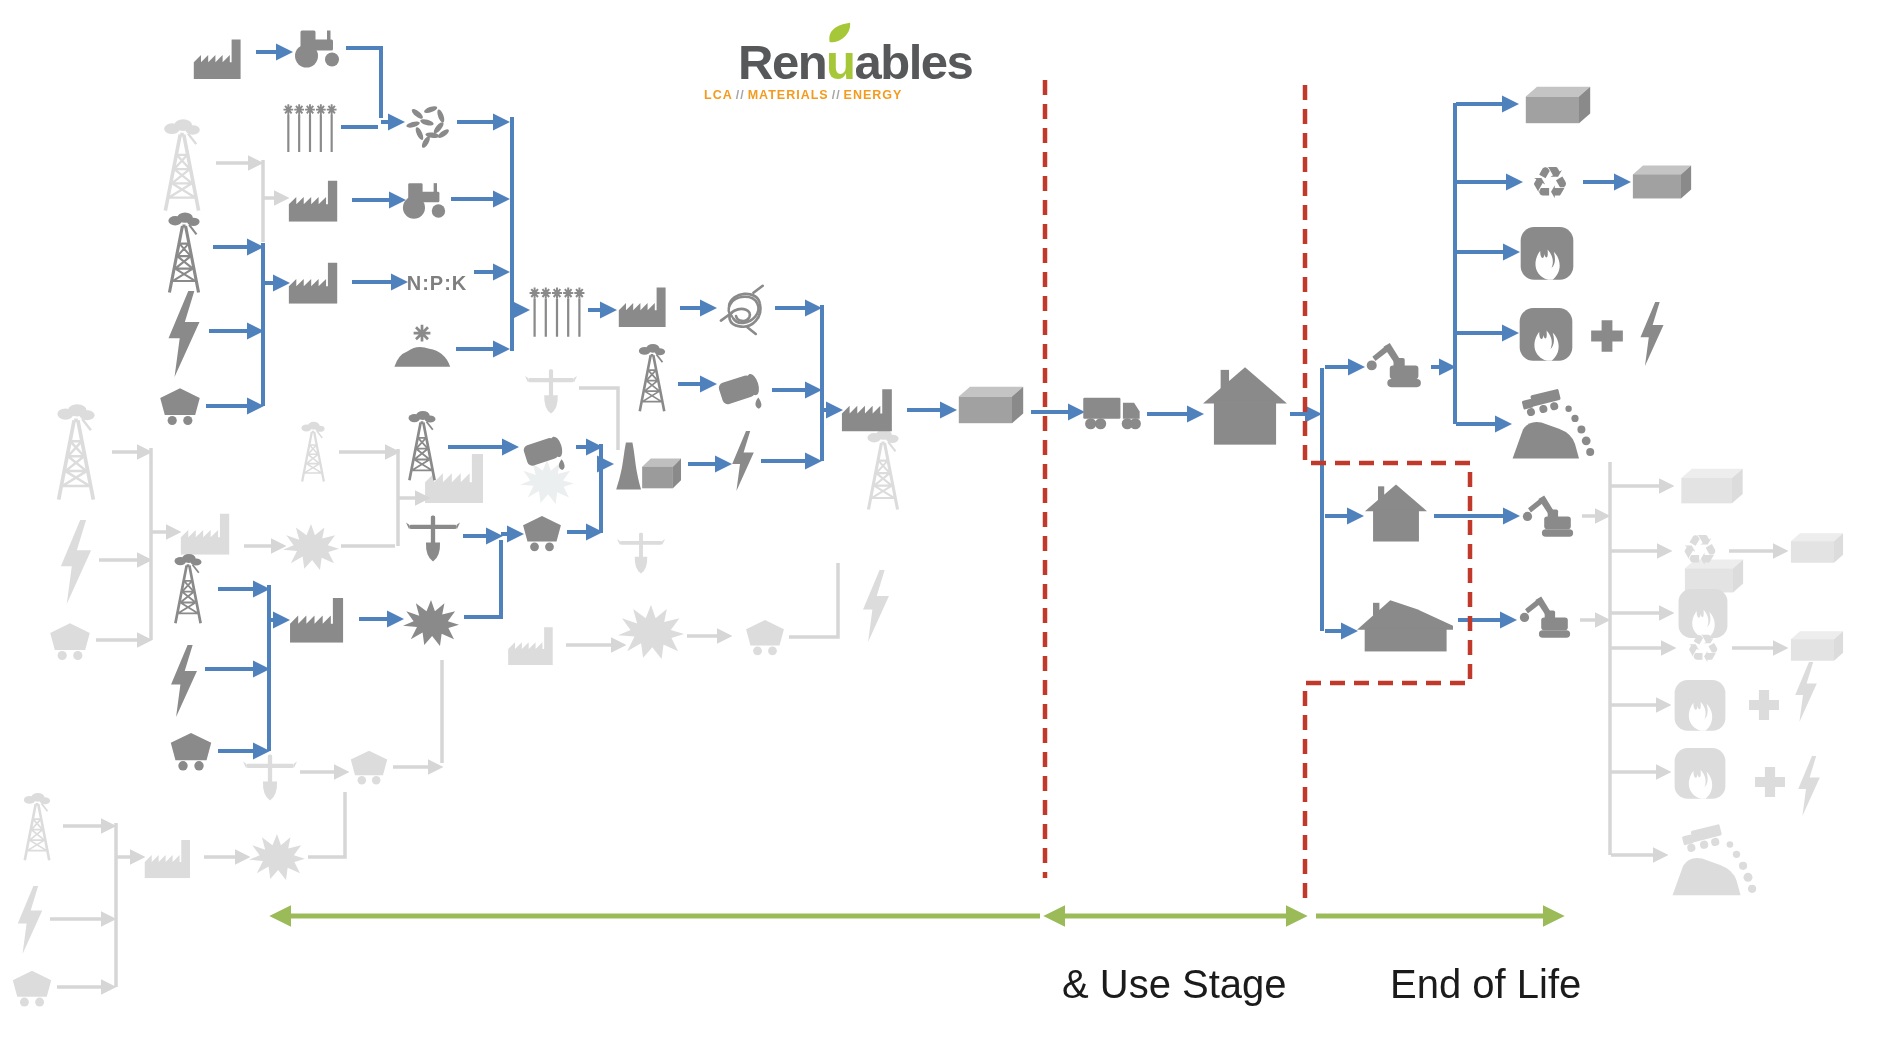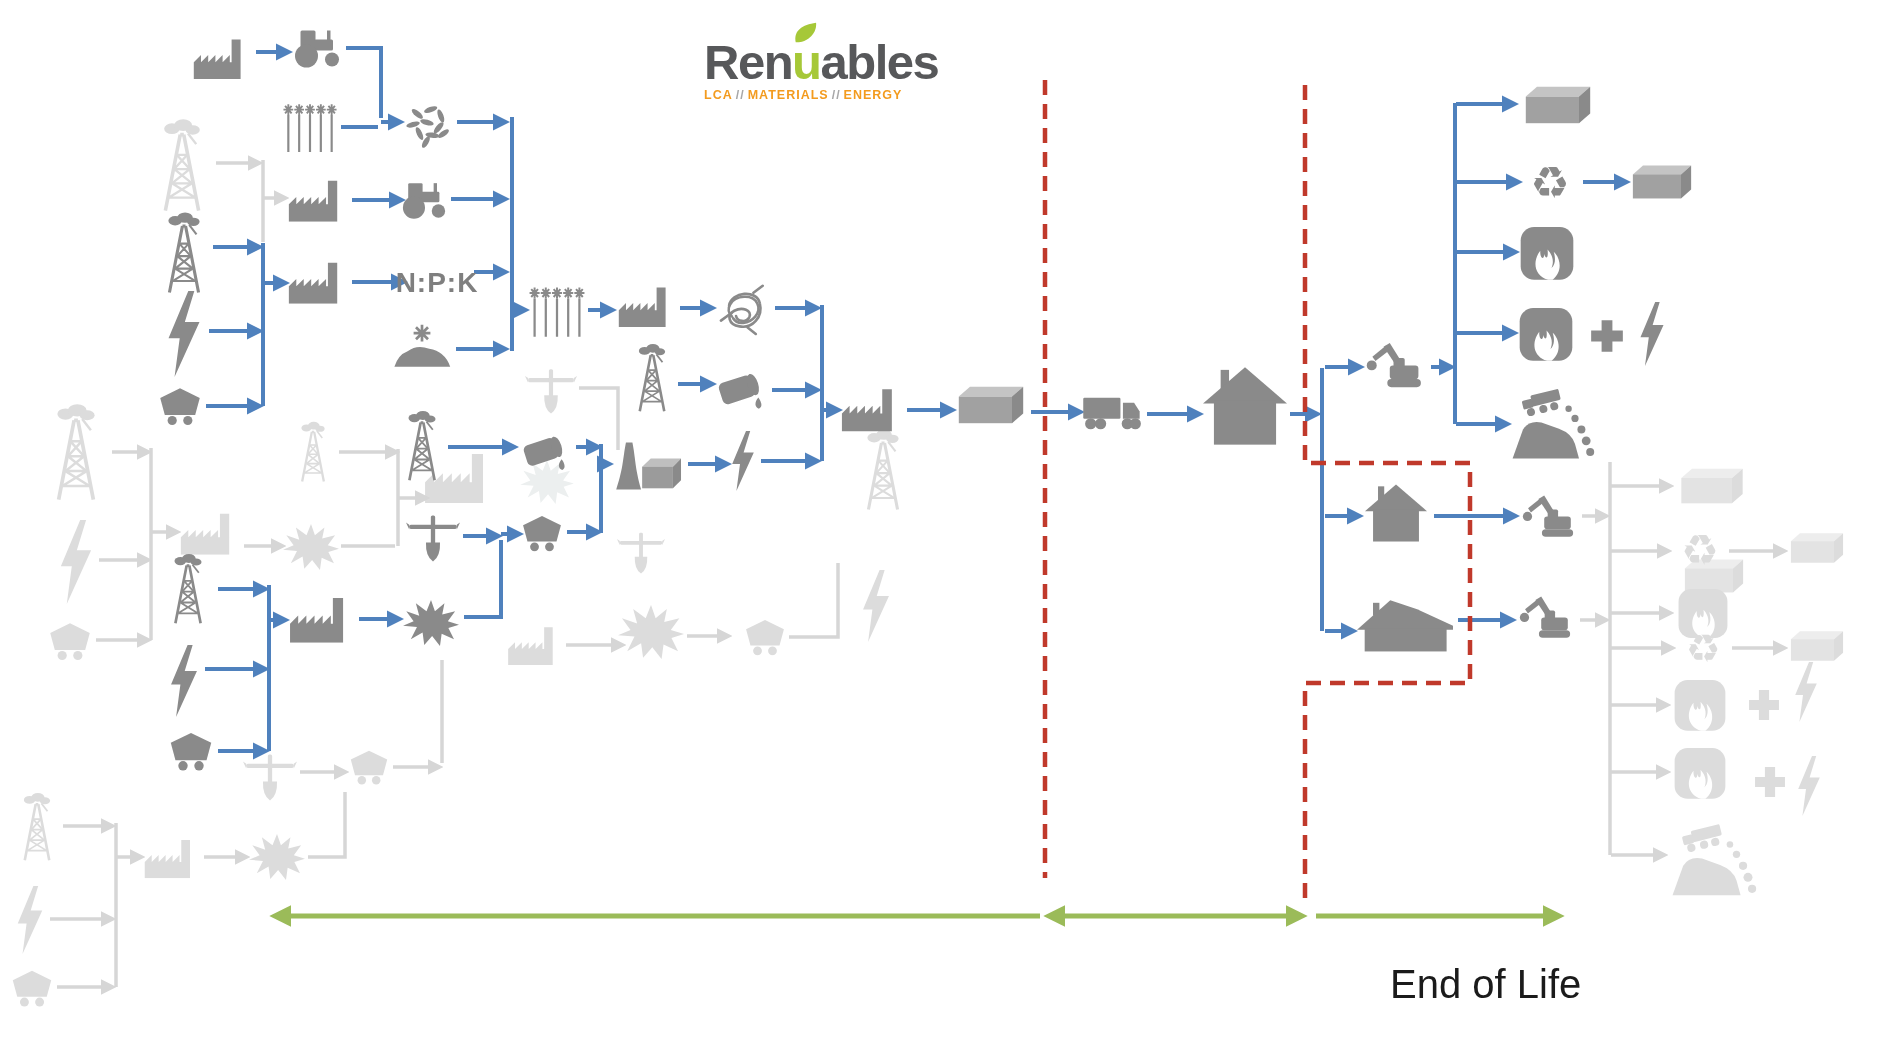--- a/index.html
+++ b/index.html
@@ -4,25 +4,25 @@
 <style>
   html,body{margin:0;padding:0;background:#ffffff;}
   #canvas{position:relative;width:1900px;height:1063px;background:#fff;overflow:hidden;
           font-family:"Liberation Sans",sans-serif;}
   .node{position:absolute;z-index:8;}
   .node svg{width:100%;height:100%;display:block;overflow:visible;}
   .n-dark{color:var(--icon-gray,#8a8a8a);}
   .n-faded{color:var(--icon-faded,#dcdcdc);z-index:2;}
   .n-ghost{color:#ecefef;z-index:1;}
   .node.txt{display:flex;align-items:center;justify-content:center;font-weight:bold;
-            font-size:28px;letter-spacing:1px;color:#7f7f7f;text-align:right;}
+            font-size:20px;letter-spacing:1px;color:#7f7f7f;text-align:right;}
   #edges{position:absolute;left:0;top:0;z-index:5;}
   
   #logo{position:absolute;left:704px;top:38px;z-index:10;}
-  .brand{font-size:49px;font-weight:bold;letter-spacing:-1.5px;color:var(--brand-dark,#57585a);line-height:1;}
+  .brand{font-size:49px;font-weight:bold;letter-spacing:-1.5px;color:var(--brand-dark,#57585a);line-height:1;margin-left:34px;}
   .brand .lime{color:var(--brand-lime,#a6c838);}
   .u-wrap{position:relative;display:inline-block;}
   .leaf{position:absolute;top:-15px;left:1px;width:26px;height:20px;transform:rotate(-12deg);}
   .tagline{margin-top:1px;font-size:12.5px;font-weight:bold;letter-spacing:1px;color:var(--brand-orange,#f39b1e);}
   .tagline .slash{color:#a7a7a8;padding:0 3px;}
   
   .stage-label{position:absolute;z-index:10;font-size:40px;line-height:52px;color:var(--label-black,#1b1b1b);}
   #lbl-product{left:534px;top:984px;width:300px;text-align:center;}
   #lbl-construction{left:1062px;top:958px;}
   #lbl-eol{left:1390px;top:958px;}
@@ -741,18 +741,19 @@
     </div>
 
   <div id="logo">
     <div class="brand"><span>Ren</span><span class="u-wrap"><svg class="leaf" viewBox="0 0 26 20">
             <path d="M1 17 C1 5 11 1 25 2 C24 12 13 20 1 17 Z" fill="#a6c838"></path>
           </svg><span class="lime">u</span></span><span>ables</span></div>
     <div class="tagline" id="tagline"><span>LCA</span><span class="slash">//</span><span>MATERIALS</span><span class="slash">//</span><span>ENERGY</span></div>
   </div>
 
   <div class="stage-label" id="lbl-construction">
+    <div>&amp; Use Stage</div>
   </div>
   <div class="stage-label" id="lbl-eol">
     <div>End of Life</div>
   </div>
 
 </div>
 
 </body></html>

